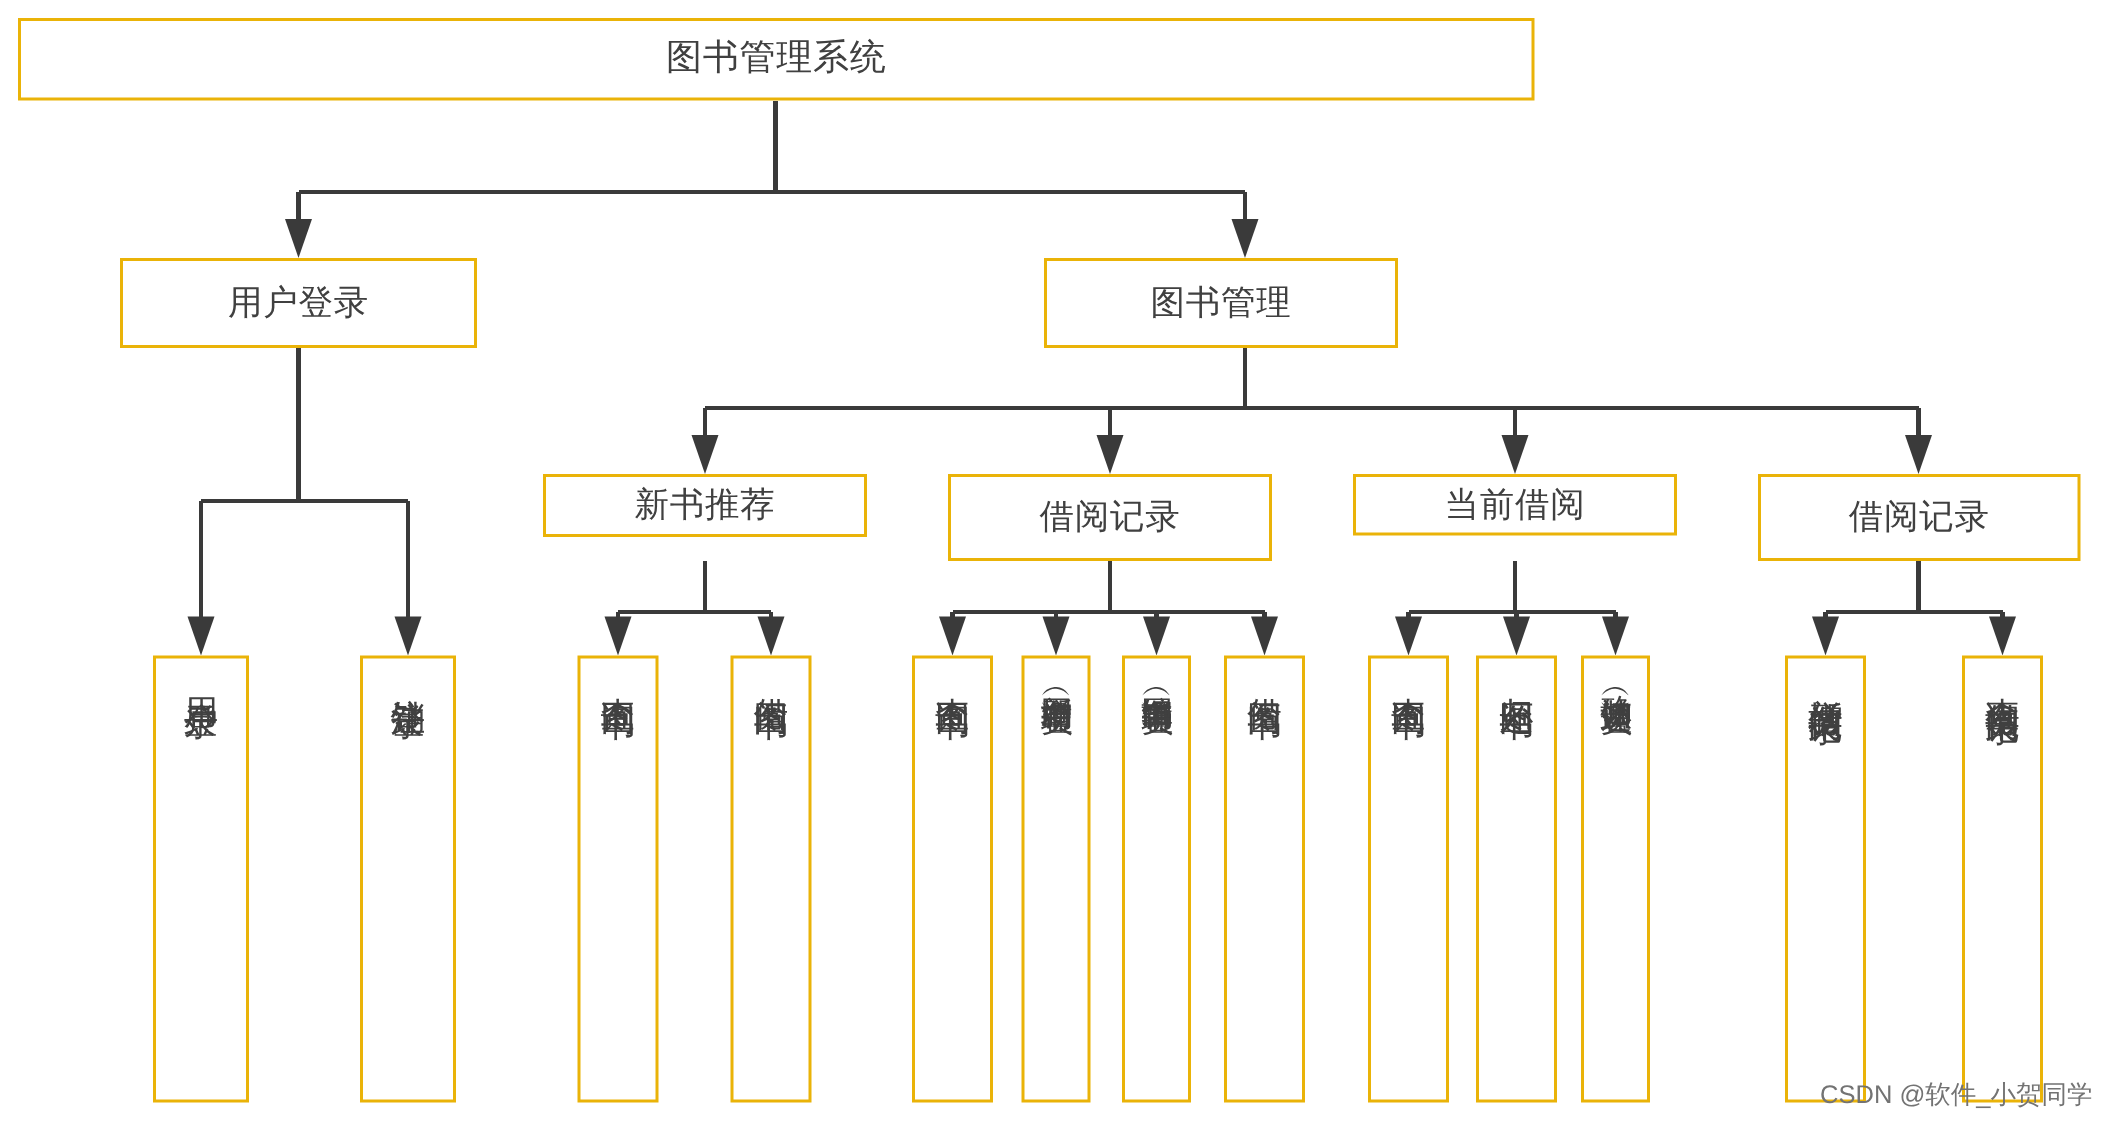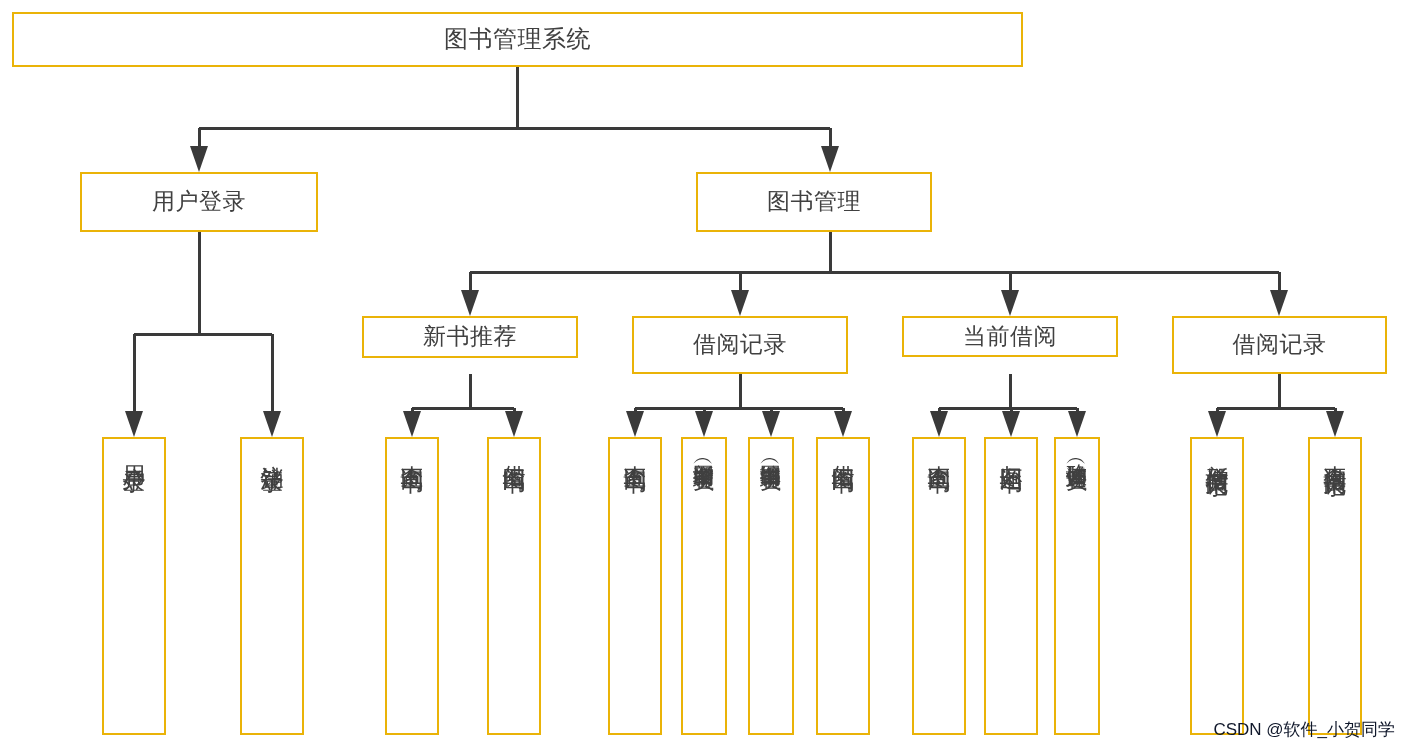--- a/index.html
+++ b/index.html
@@ -66,21 +66,21 @@
   }
   .node.vert.narrow .node-label {
     font-size: 21px;
     letter-spacing: 1px;
   }
   #watermark {
     position: absolute;
     right: 10px;
     bottom: 6px;
     font-size: 17px;
-    color: #0f172a;
+    color: #737373;
     white-space: nowrap;
     user-select: none;
   }
 </style>
 </head>
 <body>
 
 <div id="diagram-root">
 
   <svg id="edges-layer" viewBox="0 0 1405 747" width="1405" height="747" aria-hidden="true">

